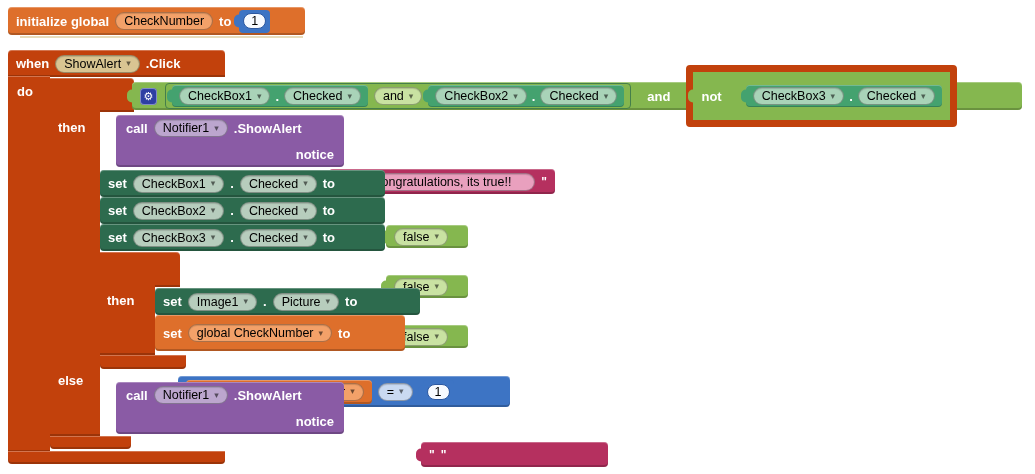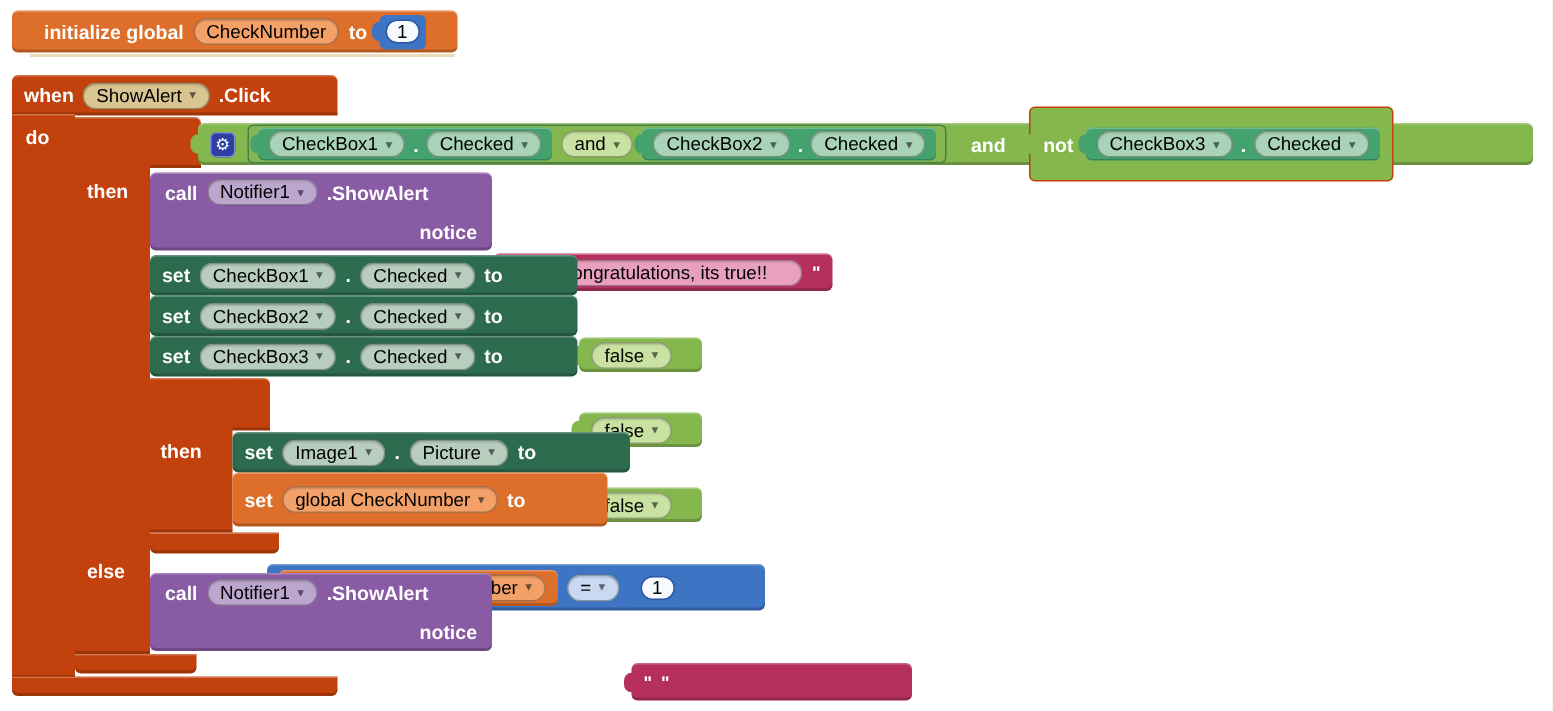--- a/index.html
+++ b/index.html
@@ -11,21 +11,21 @@
   .blk{color:#fff;font-size:13px;font-weight:bold;border-radius:4px;
        box-shadow:inset 0 1px 0 rgba(255,255,255,.28), inset 0 -2px 0 rgba(0,0,0,.20);}
   .rel{position:relative;}
   
   .c-gold{background:#c2410c;}
   .c-var{background:#DE6F2B;}
   .c-math{background:#3D74C4;}
   .c-logic{background:#85B74F;}
   .c-getter{background:#44A26F;}
   .c-setter{background:#2D6B4E;}
-  .c-proc{background:#8A5BA5;}
+  .c-proc{background:#8A5BA5;margin-left:16px;}
   .c-text{background:#B5305F;}
   
   .field{display:inline-flex;align-items:center;gap:5px;border-radius:10px;padding:1px 8px;
          color:#000;font-weight:normal;font-size:12.5px;white-space:nowrap;
          border:1px solid rgba(0,0,0,.30);box-shadow:inset 0 1px 1px rgba(0,0,0,.14);}
   .f-var{background:#F3A169;}
   .f-gold{background:#D9C592;}
   .f-logic{background:#C9E2A2;}
   .f-getter{background:#A9D3B8;}
   .f-setter{background:#B7CDBD;}
@@ -37,36 +37,36 @@
   .arr{font-size:9px;color:rgba(0,0,0,.55);line-height:1;}
   .gear{width:17px;height:17px;border-radius:4px;background:#2E3FA3;color:#fff;flex:0 0 auto;
         display:flex;align-items:center;justify-content:center;font-size:11px;font-weight:normal;
         box-shadow:inset 0 0 0 1px rgba(255,255,255,.4);}
   .tab{position:absolute;left:-5px;top:50%;transform:translateY(-50%);width:9px;height:13px;
        border-radius:5px 0 0 5px;background:inherit;}
   .numblk{display:inline-flex;align-items:center;justify-content:center;height:23px;padding:0 4px;
           border-radius:4px;position:relative;}
   .inner-and{display:flex;align-items:center;gap:6px;height:24px;padding:0 6px;border-radius:4px;
              border:1px solid #457F4A;}
-  .not-blk{display:flex;align-items:center;gap:8px;height:24px;padding:12px 8px;border-radius:4px;
-           border:1px solid #c2410c;position:relative;}
+  .not-blk{display:flex;align-items:center;gap:24px;height:24px;padding:12px 8px;border-radius:4px;
+           border:7px solid #c2410c;position:relative;}
   .getter{display:inline-flex;align-items:center;gap:5px;height:22px;padding:0 7px;border-radius:4px;
           position:relative;color:#fff;font-weight:bold;font-size:13px;
           box-shadow:inset 0 1px 0 rgba(255,255,255,.25), inset 0 -1px 0 rgba(0,0,0,.2);}
   .col{display:flex;flex-direction:column;justify-content:center;}
   .shadowline{background:#E8DCBB;}
   .lbl{color:#fff;font-weight:bold;font-size:13px;}
   .qt{font-size:12px;font-weight:bold;color:#fff;}
 </style>
 </head>
 <body>
 
 <div id="canvas">
 
-  <div class="abs blk c-var row" style="left:8px;top:7px;width:297px;height:28px;justify-content:center;">
+  <div class="abs blk c-var row" style="left:8px;top:7px;width:297px;height:28px;">
     <span class="lbl">initialize global</span>
     <span class="field f-var">
       <span>CheckNumber</span>
     </span>
     <span class="lbl">to</span>
     <span class="numblk c-math rel" style="margin-left:2px;">
       <i class="tab"></i>
       <span class="f-num">1</span>
     </span>
   </div>

